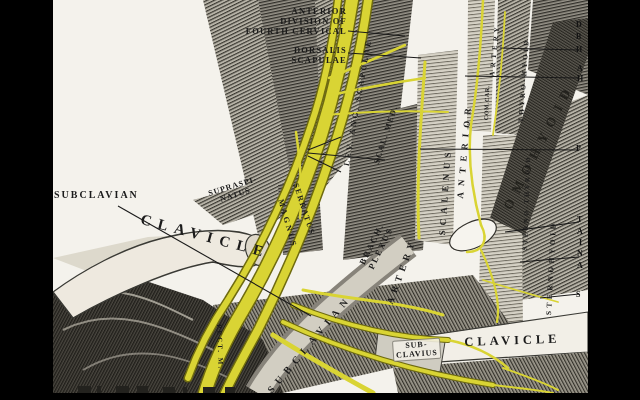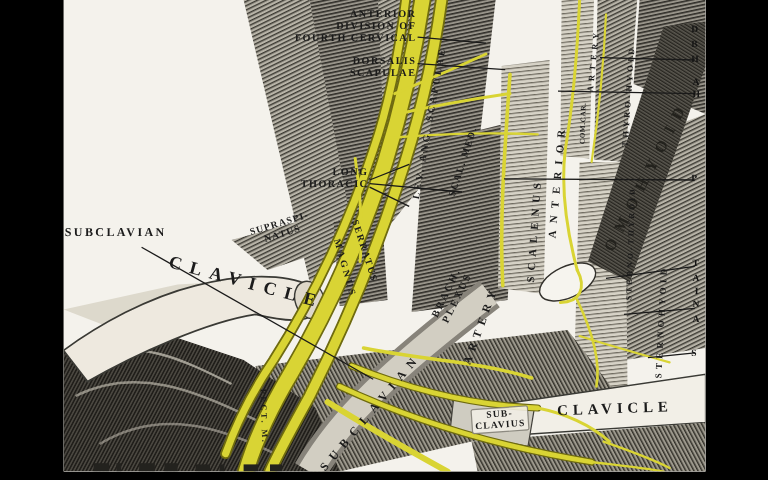--- a/index.html
+++ b/index.html
@@ -145,22 +145,20 @@
         <line x1="487" y1="298" x2="526" y2="294"></line>
       </g>
     </svg>
   </div>
 
   <div class="lbl r" style="right:293px;top:6px;width:150px;font-size:8.5px;letter-spacing:1.2px;">ANTERIOR
 DIVISION OF
 FOURTH CERVICAL</div>
   <div class="lbl r" style="right:293px;top:45px;width:120px;font-size:8.5px;letter-spacing:1.2px;">DORSALIS
 SCAPULAE</div>
-  <div class="lbl r" style="right:333px;top:138px;width:90px;font-size:8.5px;letter-spacing:1.2px;">LONG
-THORACIC</div>
   <div class="lbl" style="left:54px;top:189px;font-size:10px;letter-spacing:2px;">SUBCLAVIAN</div>
   <div class="lbl" style="left:143px;top:211px;font-size:15px;letter-spacing:7px;transform:rotate(15deg);">CLAVICLE</div>
   <div class="lbl c" style="left:198px;top:192px;width:70px;font-size:8px;letter-spacing:1px;transform:rotate(-17deg);">SUPRASPI-
 NATUS</div>
   <div class="lbl" style="left:300px;top:182px;font-size:8px;letter-spacing:1.5px;transform:rotate(72deg);">SERRATUS</div>
   <div class="lbl" style="left:285px;top:198px;font-size:8px;letter-spacing:2.5px;transform:rotate(74deg);">MAGNUS</div>
   <div class="lbl" style="left:342px;top:165px;font-size:8px;letter-spacing:2.5px;transform:rotate(-80deg);">LEV. ANG. SCAPULAE</div>
   <div class="lbl" style="left:372px;top:162px;font-size:8px;letter-spacing:1.5px;transform:rotate(-72deg);">SCAL. MED.</div>
   <div class="lbl" style="left:437px;top:235px;font-size:9px;letter-spacing:5px;transform:rotate(-86deg);">SCALENUS</div>
   <div class="lbl" style="left:455px;top:198px;font-size:9px;letter-spacing:6px;transform:rotate(-85deg);">ANTERIOR</div>

